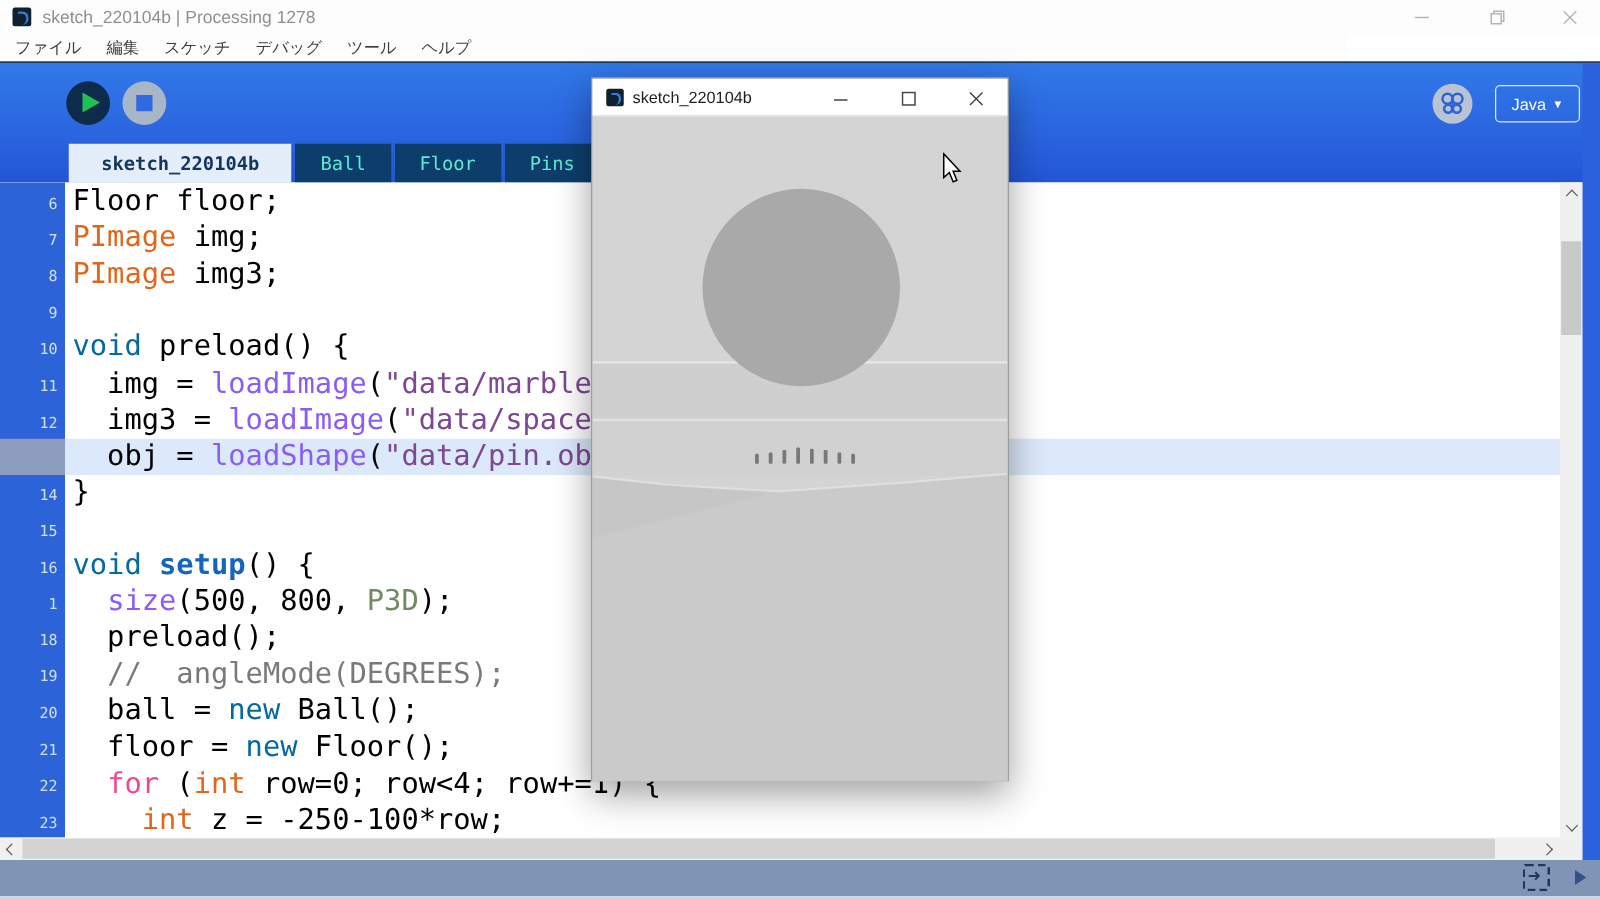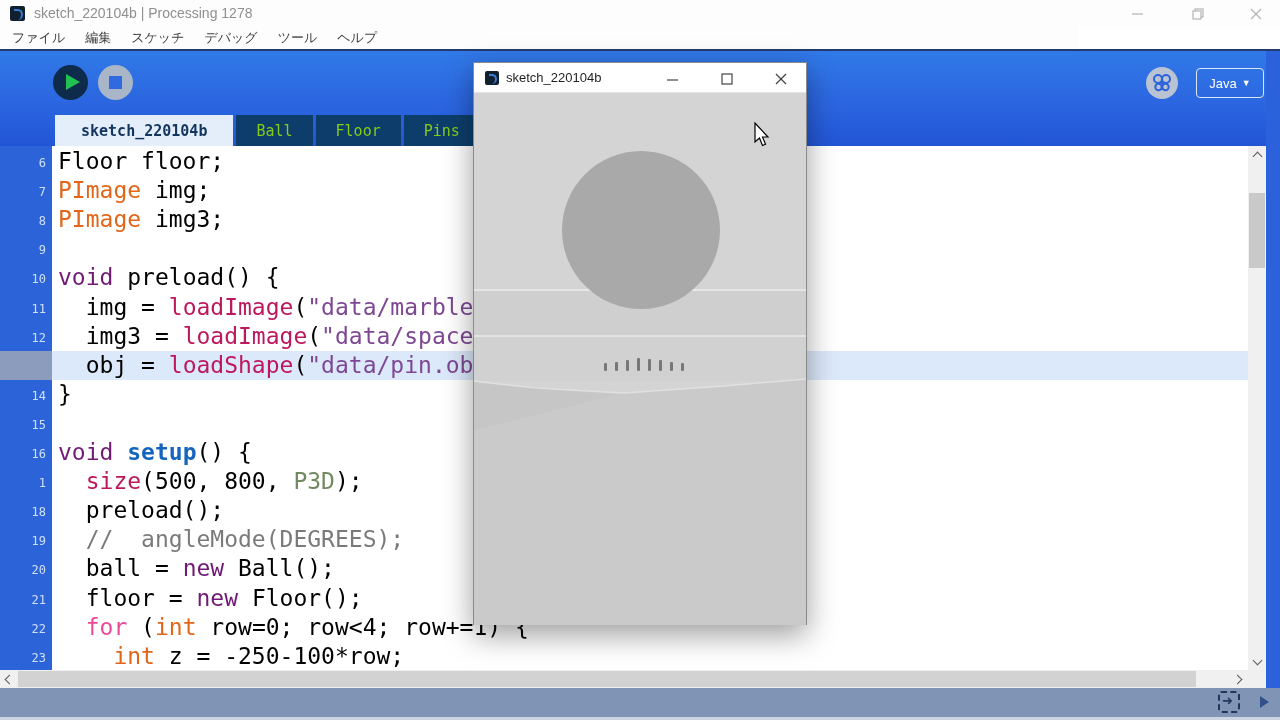--- a/index.html
+++ b/index.html
@@ -30,35 +30,35 @@
   #stop-btn .sq { position:absolute; left:11px; top:11px; width:13px; height:13px; background:#2f6ae0; }
   #debug-btn { position:absolute; left:1146px; top:16px; width:32px; height:32px; border-radius:50%; background:#b9c3d3; }
   #debug-btn svg { position:absolute; left:5px; top:5px; }
   #java-btn { position:absolute; left:1196px; top:17px; width:68px; height:30px; border:1.5px solid #dbe8fb;
     border-radius:4px; color:#fff; font-size:13px; display:flex; align-items:center; justify-content:center; gap:5px; }
   #java-btn .caret { font-size:9px; }
   
   #tabbar { position:absolute; left:0; top:115px; width:1280px; height:31px; display:flex; align-items:stretch; padding-left:55px; gap:3px; }
   .tab { font-family:"DejaVu Sans Mono","Liberation Mono",monospace; font-size:15px;
     display:flex; align-items:center; justify-content:center; padding:0 20px; white-space:nowrap; }
-  .tab.inactive { background:#0d3e6b; color:#84cc16; }
+  .tab.inactive { background:#0d3e6b; color:#5eead4; }
   .tab.active { background:#e4eefb; color:#13365e; font-weight:bold; padding:0 26px; }
   
   #editor { position:absolute; left:0; top:146px; width:1280px; height:524px; background:#ffffff; }
   #gutter { position:absolute; left:0; top:0; width:52px; height:524px; background:#2c63d9; }
   .gutter-num { position:absolute; left:0; width:46px; text-align:right; color:#cfe0f8;
     font-family:"DejaVu Sans Mono","Liberation Mono",monospace; font-size:12px; }
   #gutter-hl { position:absolute; left:0; width:52px; height:29px; background:#8c9cbd; }
   #line-hl { position:absolute; left:52px; width:1196px; height:29px; background:#dce9fa; }
   .code-line { position:absolute; left:58px; white-space:pre;
     font-family:"DejaVu Sans Mono","Liberation Mono",monospace; font-size:23px; line-height:29px; color:#000; }
   .c-plain { color:#000000; }
   .c-type { color:#e2661a; }
-  .c-keyword { color:#701a75; }
-  .c-func { color:#be185d;margin-top:15px; }
+  .c-keyword { color:#0369a1; }
+  .c-func { color:#8b5cf6;margin-top:15px; }
   .c-funcbold { color:#1565be; font-weight:bold; }
   .c-control { color:#ec4899; }
   .c-string { color:#7d4793; }
   .c-const { color:#718a62; }
   .c-comment { color:#7a7a7a; }
   
   #vscroll { position:absolute; left:1248px; top:146px; width:18px; height:524px; background:#f0f0f0; }
   #vthumb { position:absolute; left:1px; top:47px; width:16px; height:75px; background:#c9c9c9; }
   #hscroll { position:absolute; left:0; top:670px; width:1266px; height:18px; background:#f0f0f0; }
   #hthumb { position:absolute; left:18px; top:1px; width:1178px; height:16px; background:#d2d2d2; }

